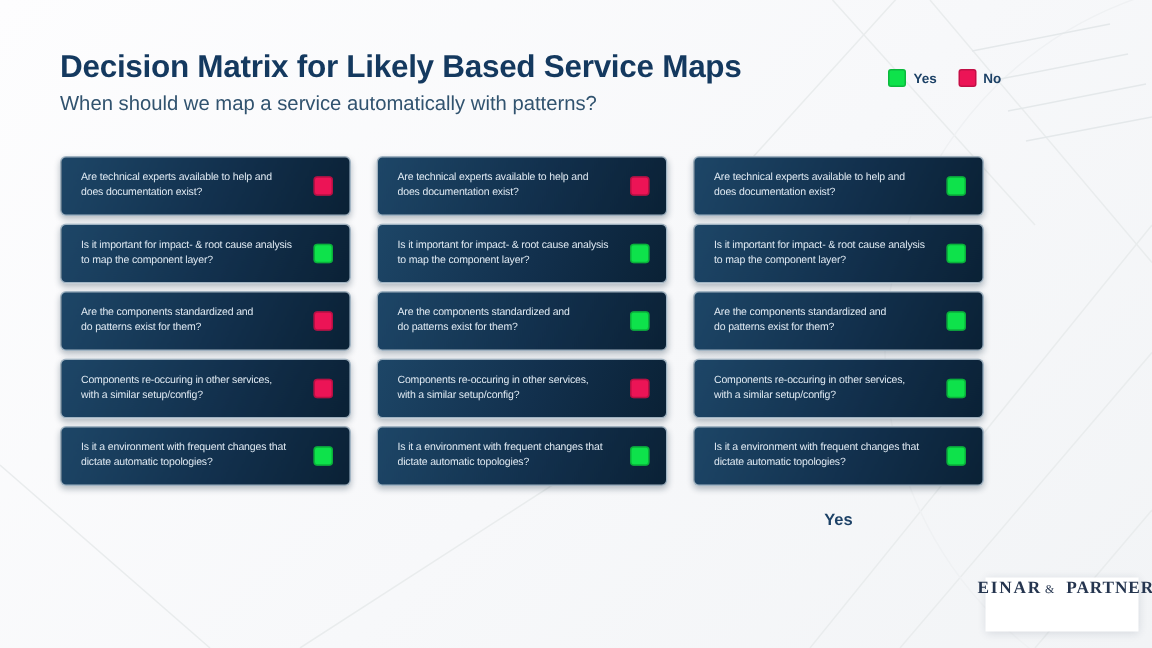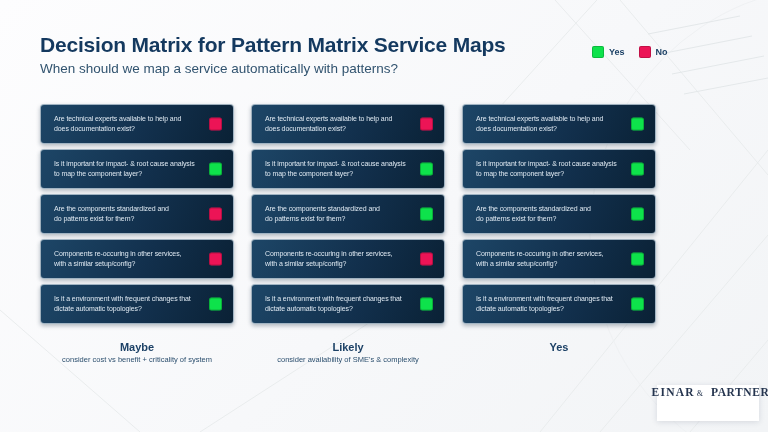--- a/index.html
+++ b/index.html
@@ -81,21 +81,21 @@
       <circle cx="840" cy="235" r="250" stroke="#eff1f3"></circle>
     </g>
     <g stroke="#e4e8ea" stroke-width="1" fill="none">
       <line x1="648" y1="34" x2="740" y2="16"></line>
       <line x1="660" y1="54" x2="752" y2="36"></line>
       <line x1="672" y1="74" x2="764" y2="56"></line>
       <line x1="684" y1="94" x2="768" y2="78"></line>
     </g>
   </svg>
 
-  <div class="title">Decision Matrix for Pattern Matrix Service Maps</div>
+  <div class="title">Decision Matrix for Likely Based Service Maps</div>
   <div class="subtitle">When should we map a service automatically with patterns?</div>
 
   <div class="legend">
     <div class="legend-item">
       <span class="swatch" style="background: rgb(14, 226, 75);"></span>
       <span class="legend-label">Yes</span>
     </div>
     <div class="legend-item">
       <span class="swatch" style="background: rgb(236, 20, 86);"></span>
       <span class="legend-label">No</span>
@@ -122,24 +122,20 @@
         <div class="card">
           <div class="card-text">Components re-occuring in other services,
 with a similar setup/config?</div>
           <div class="indicator" style="background: rgb(236, 20, 86);"></div>
         </div>
         <div class="card">
           <div class="card-text">Is it a environment with frequent changes that
 dictate automatic topologies?</div>
           <div class="indicator" style="background: rgb(14, 226, 75);"></div>
         </div>
-        <div class="col-footer">
-          <div class="foot-title">Maybe</div>
-          <div class="foot-sub">consider cost vs benefit + criticality of system</div>
-        </div>
       </div>
       <div class="column">
         <div class="card">
           <div class="card-text">Are technical experts available to help and
 does documentation exist?</div>
           <div class="indicator" style="background: rgb(236, 20, 86);"></div>
         </div>
         <div class="card">
           <div class="card-text">Is it important for impact- &amp; root cause analysis
 to map the component layer?</div>
@@ -152,24 +148,20 @@
         </div>
         <div class="card">
           <div class="card-text">Components re-occuring in other services,
 with a similar setup/config?</div>
           <div class="indicator" style="background: rgb(236, 20, 86);"></div>
         </div>
         <div class="card">
           <div class="card-text">Is it a environment with frequent changes that
 dictate automatic topologies?</div>
           <div class="indicator" style="background: rgb(14, 226, 75);"></div>
-        </div>
-        <div class="col-footer">
-          <div class="foot-title">Likely</div>
-          <div class="foot-sub">consider availability of SME's &amp; complexity</div>
         </div>
       </div>
       <div class="column">
         <div class="card">
           <div class="card-text">Are technical experts available to help and
 does documentation exist?</div>
           <div class="indicator" style="background: rgb(14, 226, 75);"></div>
         </div>
         <div class="card">
           <div class="card-text">Is it important for impact- &amp; root cause analysis

